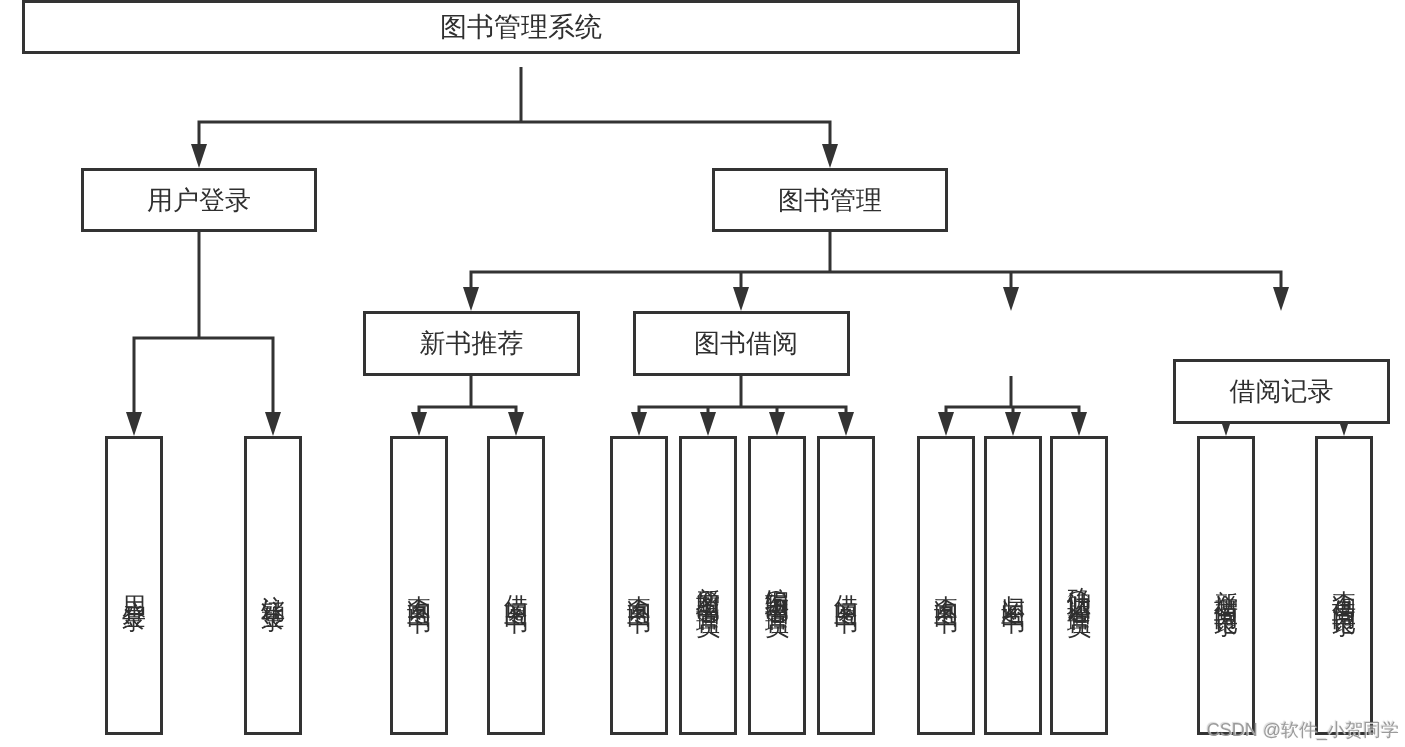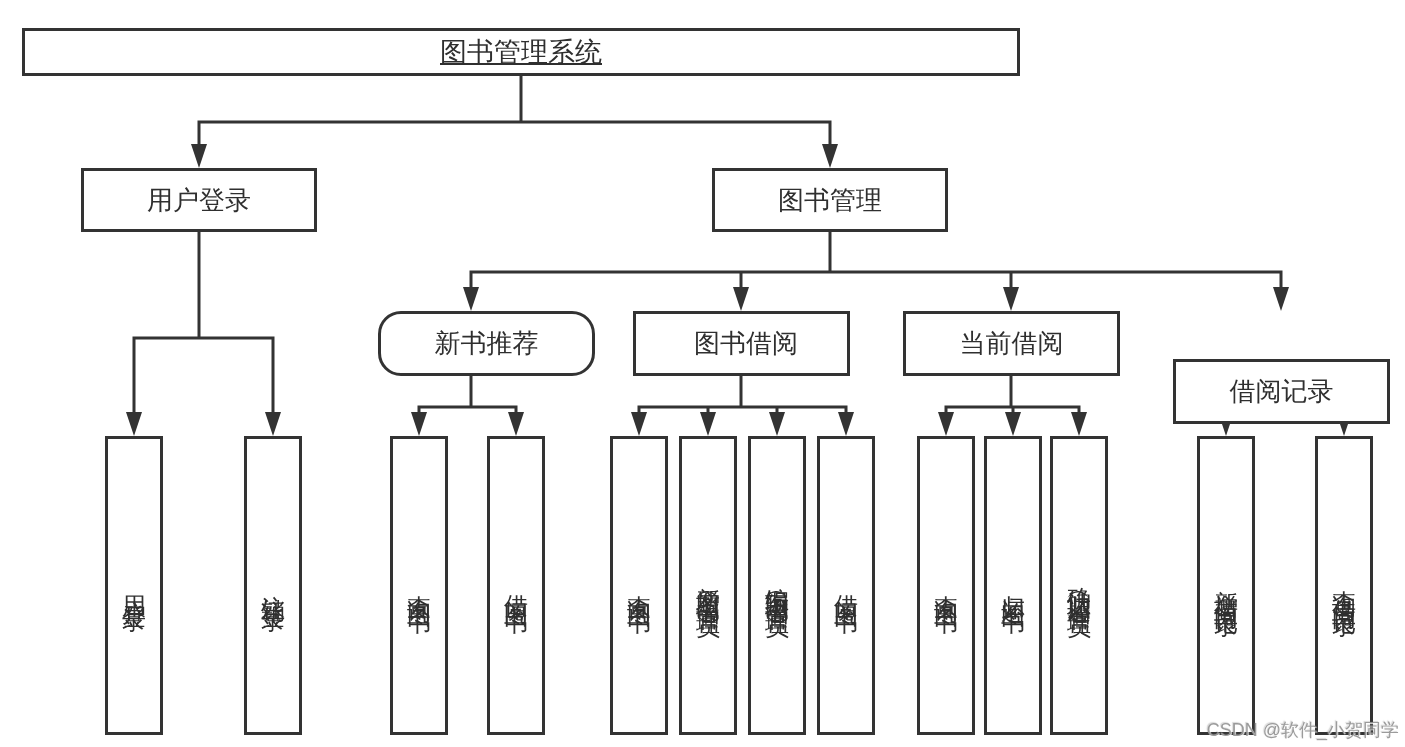--- a/index.html
+++ b/index.html
@@ -29,23 +29,22 @@
     background: #ffffff;
     display: flex;
     align-items: center;
     justify-content: center;
     color: #2f2f2f;
   }
   .box .lbl {
     white-space: nowrap;
   }
   .l1 {
-    left: 22px; top: 28px; width: 998px; height: 48px;
+    left: 22px; top: 0; width: 998px; height: 54px;
     font-size: 27px;
-    text-decoration: underline;
   }
   .l2 {
     top: 168px; width: 236px; height: 64px;
     font-size: 26px;
   }
   .l3 {
     top: 311px; width: 217px; height: 65px;
     font-size: 26px;
   }
   .leaf {
@@ -132,28 +131,25 @@
     <span class="lbl">图书管理系统</span>
   </div>
 
   <div class="box l2" style="left:81px;">
     <span class="lbl">用户登录</span>
   </div>
   <div class="box l2" style="left:712px;">
     <span class="lbl">图书管理</span>
   </div>
 
-  <div class="box l3" style="left:378px;border-radius:23px;">
+  <div class="box l3" style="left:363px;">
     <span class="lbl">新书推荐</span>
   </div>
   <div class="box l3" style="left:633px;padding-left:9px;">
     <span class="lbl">图书借阅</span>
-  </div>
-  <div class="box l3" style="left:903px;">
-    <span class="lbl">当前借阅</span>
   </div>
   <div class="box l3" style="left:1173px;margin-top:48px;">
     <span class="lbl">借阅记录</span>
   </div>
 
   <div class="box leaf" style="left:105px;">
     <span class="lbl">用户登录</span>
   </div>
   <div class="box leaf" style="left:244px;">
     <span class="lbl">注销登录</span>

